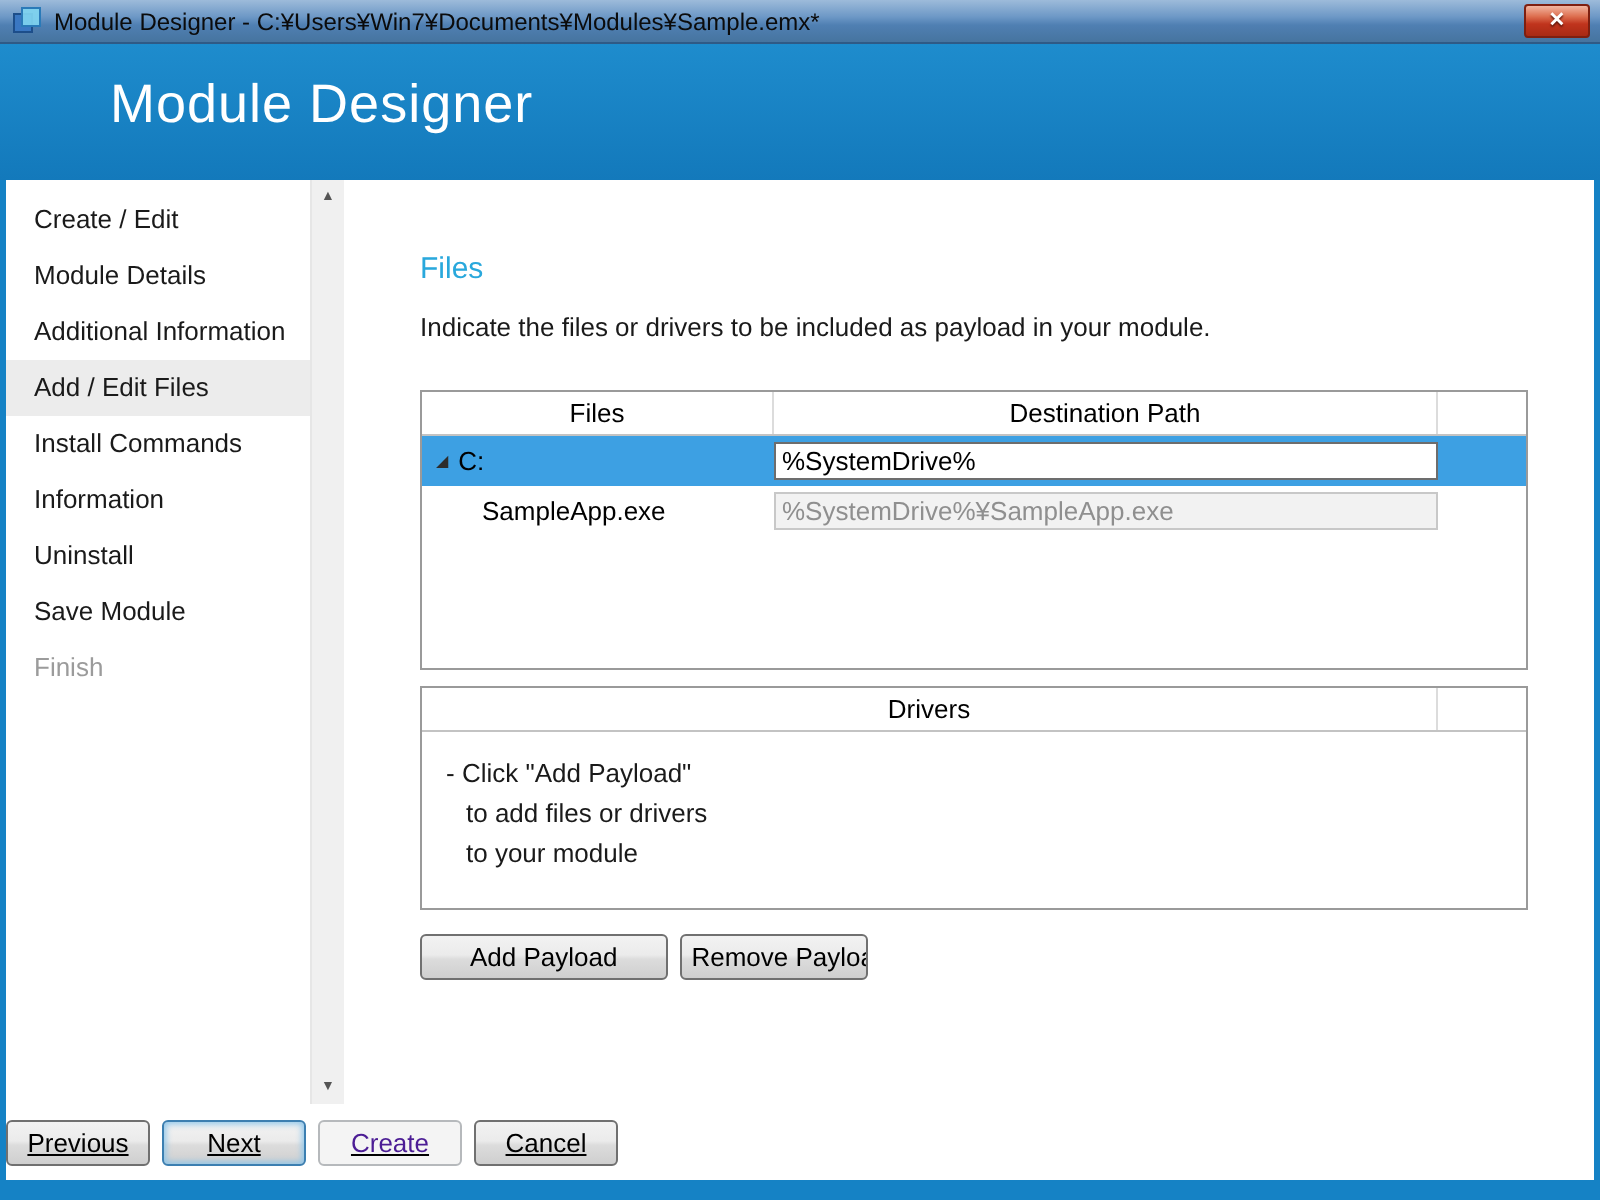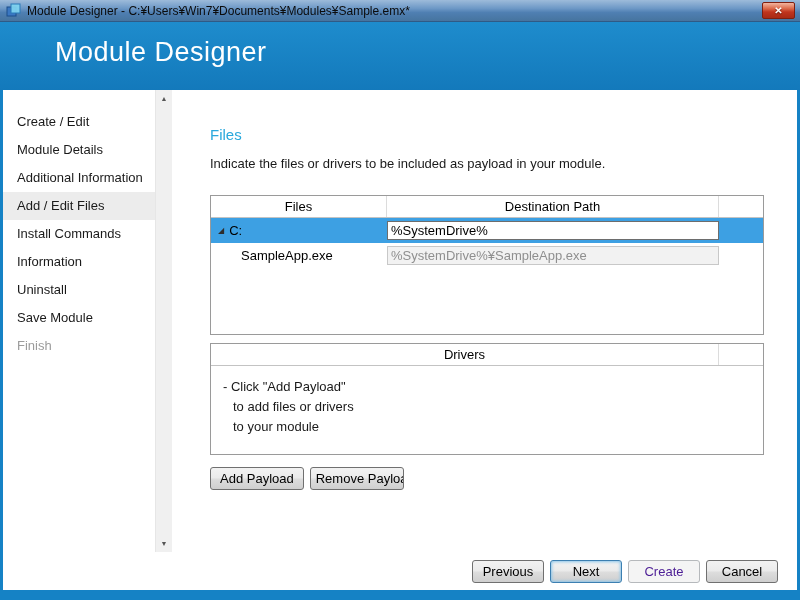--- a/index.html
+++ b/index.html
@@ -29,21 +29,21 @@
   .close-btn span { font-size:10px; line-height:1; color:#fff; font-weight:bold; text-shadow:0 1px 1px #5e160a; }
 
   
   .banner { height:68px; flex:0 0 68px; background:linear-gradient(180deg,#1e8ccd 0%,#1379bb 100%);padding-left:25px; }
   .banner h1 { margin:0; padding:15px 0 0 30px; font-size:27px; font-weight:300; letter-spacing:.5px; color:#fff; }
 
   
   .mid { flex:1 1 auto; min-height:0; display:flex;
          border-left:3px solid #1582c5; border-right:3px solid #1582c5; background:#fff; }
 
-  .sidebar { width:152px; flex:0 0 152px; padding-top:18px; background:#fff; }
+  .sidebar { width:152px; flex:0 0 152px; padding-top:6px; background:#fff; }
   .nav-item { height:28px; line-height:28px; padding-left:14px; font-size:13px; color:#1a1a1a; cursor:default; white-space:nowrap; }
   .nav-item.selected { background:#ececec; }
   .nav-item.disabled { color:#9b9b9b; }
 
   .nav-scroll { width:17px; flex:0 0 17px; background:#f0f0f0; border-left:1px solid #e6e6e6;
                 display:flex; flex-direction:column; justify-content:space-between; align-items:center; }
   .scroll-arrow { width:17px; height:17px; font-size:7px; color:#555; display:flex; align-items:center; justify-content:center; }
 
   .content { flex:1 1 auto; padding:36px 28px 0 38px; }
   .section-title { color:#29a8dc; font-size:15px; font-weight:400; margin:0 0 13px 0; }
@@ -68,31 +68,31 @@
   .t-filler { height:66px; }
 
   .drivers-table { margin-top:8px; }
   .d-body { height:88px; padding:11px 0 0 12px; font-size:13px; color:#1a1a1a; }
   .msg-line { line-height:20px; white-space:nowrap; }
   .msg-line.indent { padding-left:10px; }
 
   
   .btn { font-family:inherit; font-size:13px; color:#000; height:23px;
          background:linear-gradient(180deg,#f2f2f2 0%,#ebebeb 45%,#dcdcdc 55%,#cfcfcf 100%);
-         border:1px solid #707070; border-radius:3px; padding:0 9px; cursor:default; }
+         border:1px solid #707070; border-radius:3px; padding:0 24px; cursor:default; }
   .btn.clipped { width:94px; overflow:hidden; white-space:nowrap; text-align:left; padding:0 0 0 5px; }
   .btn.w72 { width:72px; padding:0; }
   .btn.default { border-color:#3c7fb1; box-shadow:inset 0 0 3px 1px #8cc5ea; }
   .btn:disabled { background:#f4f4f4; border-color:#b6b9bc; color:#4c1d95; box-shadow:none; }
   .payload-actions { margin-top:12px; display:flex; gap:6px; }
 
   
-  .footer { height:38px; flex:0 0 38px; display:flex; align-items:center; justify-content:flex-end;
+  .footer { height:38px; flex:0 0 38px; display:flex; align-items:center; justify-content:flex-start;
             gap:6px; padding-right:19px; background:#fff;
-            border-left:3px solid #1582c5; border-right:3px solid #1582c5; }
+            border-left:3px solid #1582c5; border-right:3px solid #1582c5;text-decoration:underline; }
   .bottom-strip { height:10px; flex:0 0 10px; background:#1582c5; }
 </style>
 </head>
 <body>
 
 <div class="window">
 
   <div class="titlebar">
     <span class="app-icon">
       <svg width="15" height="15" viewBox="0 0 15 15">

